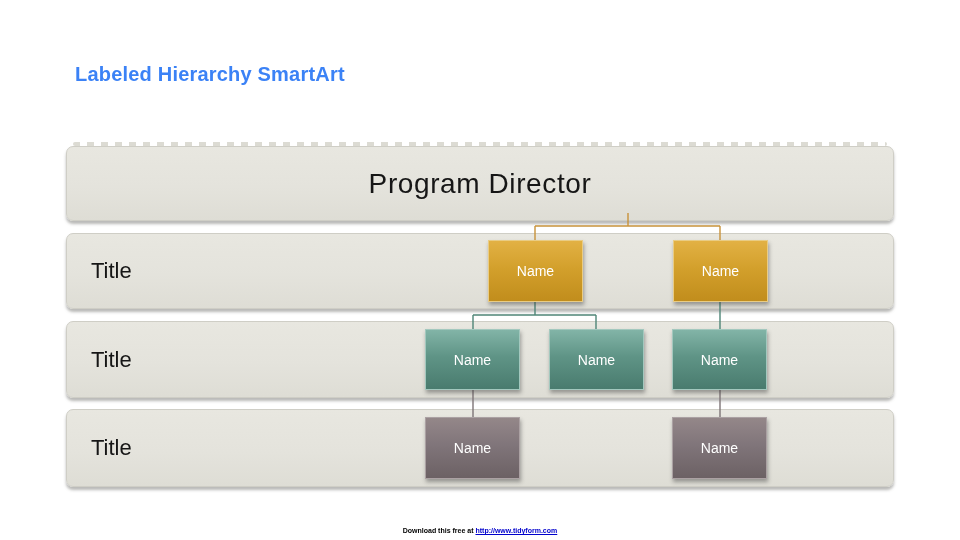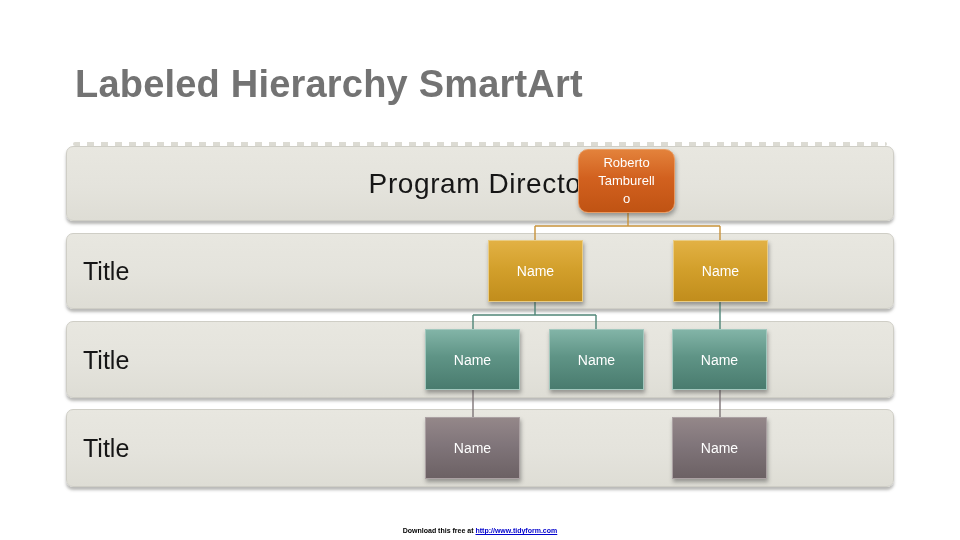--- a/index.html
+++ b/index.html
@@ -2,42 +2,42 @@
 <html><head>
 <meta charset="utf-8">
 <style>
   * { margin:0; padding:0; box-sizing:border-box; }
   html,body { width:960px; height:540px; overflow:hidden; background:#ffffff;
               font-family:"Liberation Sans", sans-serif; }
   .slide { position:relative; width:960px; height:540px; background:#ffffff; }
 
   .slide-title {
     position:absolute; left:75px; top:63px;
-    font-size:38px; font-weight:600; color:#737373; letter-spacing:0.2px;
+    font-size:20px; font-weight:600; color:#3b82f6; letter-spacing:0.2px;
   }
 
   
   .band {
     position:absolute; left:66px; width:828px;
     background:linear-gradient(180deg,#E8E7E0 0%, #E4E3DC 55%, #DEDDD5 100%);
     border:1px solid #CFCEC6; border-radius:7px;
     box-shadow:0 3px 3px rgba(100,100,95,0.45);
     z-index:1;
   }
   .band--dotted::before {
     content:""; position:absolute; left:6px; right:6px; top:-5px; height:4px;
     background:repeating-linear-gradient(90deg,#DCDBD3 0 7px, transparent 7px 14px);
     border-radius:2px;
   }
   .band-label {
     position:absolute; top:50%; transform:translateY(-50%);
     color:#161616; white-space:nowrap;
   }
   .band-label--center { left:0; right:0; text-align:center; font-size:28px; letter-spacing:0.6px; }
-  .band-label--left   { left:16px; font-size:25px; }
+  .band-label--left   { left:24px; font-size:22px; }
 
   #band-1 { top:146px; height:75px; }
   #band-2 { top:233px; height:76px; }
   #band-3 { top:321px; height:77px; }
   #band-4 { top:409px; height:78px; }
 
   
   .connectors { position:absolute; left:0; top:0; width:960px; height:540px;
                 z-index:2; pointer-events:none; }
 
@@ -103,21 +103,20 @@
   <div class="band" id="band-4">
     <span class="band-label band-label--left">Title</span>
   </div>
 
   <svg class="connectors" width="960" height="540" viewBox="0 0 960 540">
     <path d="M628,213 L628,226 M535,226 L720,226 M535,226 L535,240 M720,226 L720,240" stroke="#C8923A" stroke-width="1.4" fill="none"></path>
     <path d="M535,302 L535,315 M473,315 L596,315 M473,315 L473,329 M596,315 L596,329 M720,302 L720,329" stroke="#4F8577" stroke-width="1.4" fill="none"></path>
     <path d="M473,390 L473,417 M720,390 L720,417" stroke="#7E7577" stroke-width="1.4" fill="none"></path>
   </svg>
 
-  <div class="node node--root">Roberto Tamburello</div>
 
   <div class="node node--l2" id="node-l2-1">Name</div>
   <div class="node node--l2" id="node-l2-2">Name</div>
 
   <div class="node node--l3" id="node-l3-1">Name</div>
   <div class="node node--l3" id="node-l3-2">Name</div>
   <div class="node node--l3" id="node-l3-3">Name</div>
 
   <div class="node node--l4" id="node-l4-1">Name</div>
   <div class="node node--l4" id="node-l4-2">Name</div>

